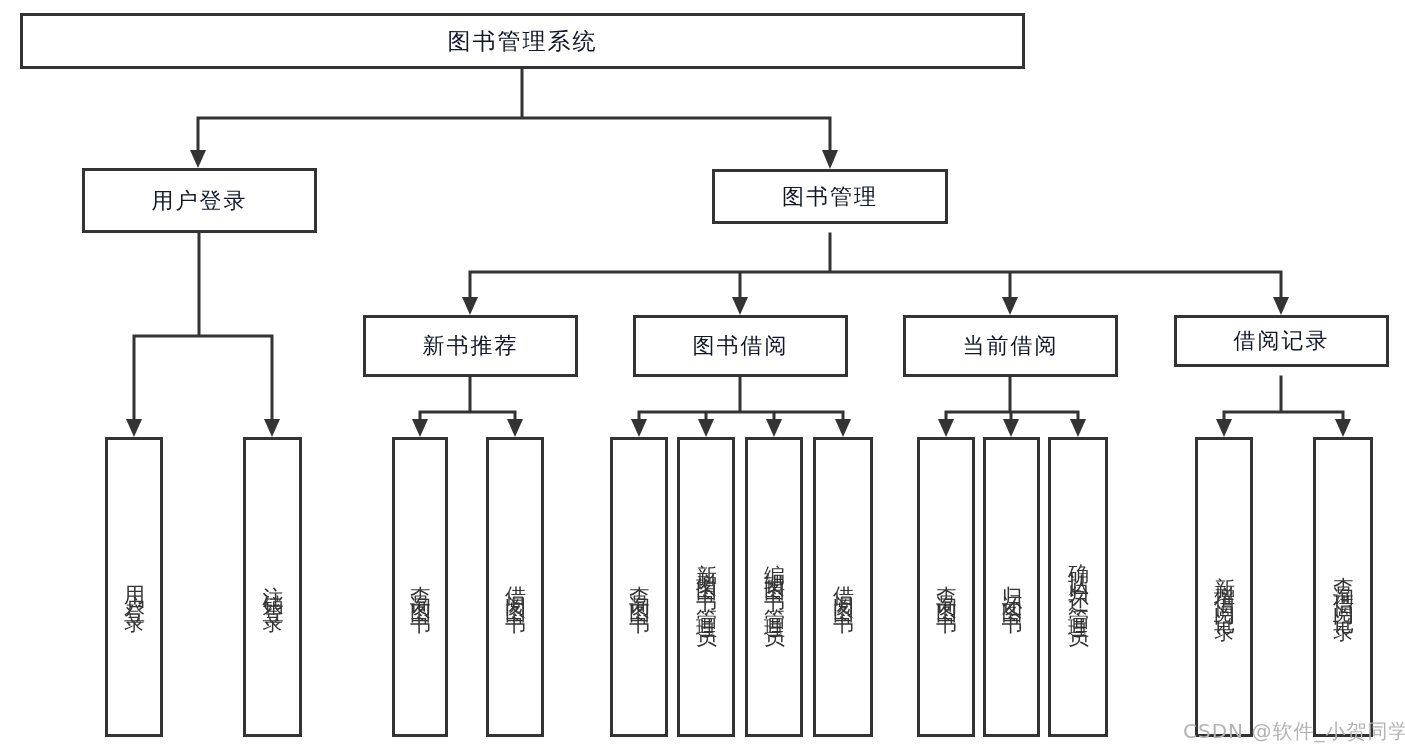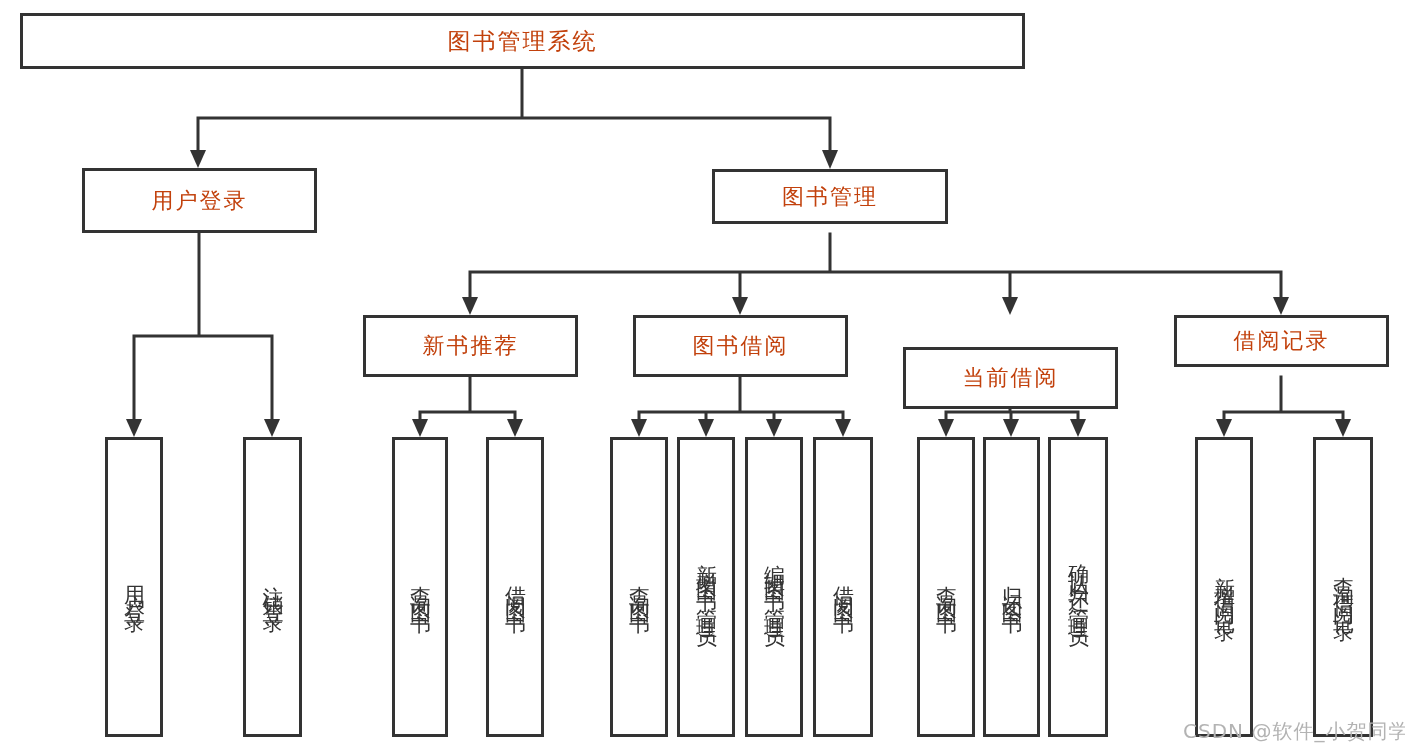--- a/index.html
+++ b/index.html
@@ -22,21 +22,21 @@
     height: 747px;
   }
   .hbox {
     position: absolute;
     box-sizing: border-box;
     border: 3px solid #333333;
     background: #ffffff;
     display: flex;
     align-items: center;
     justify-content: center;
-    color: #c2410c;
+    color: #0f172a;
     font-size: 22px;
     letter-spacing: 2px;
     white-space: nowrap;
   }
   .root {
     font-size: 23px;
   }
   .vbox {
     position: absolute;
     box-sizing: border-box;
@@ -109,21 +109,21 @@
     </g>
   </svg>
 
   <div class="hbox root" style="left:20px; top:13px; width:1005px; height:56px;">图书管理系统</div>
 
   <div class="hbox" style="left:82px; top:168px; width:235px; height:65px;">用户登录</div>
   <div class="hbox" style="left:712px; top:169px; width:236px; height:55px;">图书管理</div>
 
   <div class="hbox" style="left:363px; top:315px; width:215px; height:62px;">新书推荐</div>
   <div class="hbox" style="left:633px; top:315px; width:215px; height:62px;">图书借阅</div>
-  <div class="hbox" style="left:903px; top:315px; width:215px; height:62px;margin-top:32px;">当前借阅</div>
+  <div class="hbox" style="left:903px; top:315px; width:215px; height:62px;">当前借阅</div>
   <div class="hbox" style="left:1174px; top:315px; width:215px; height:52px;">借阅记录</div>
 
   <div class="vbox" style="left:105px; width:58px;">用户登录</div>
   <div class="vbox" style="left:243px; width:59px;">注销登录</div>
 
   <div class="vbox" style="left:392px; width:56px;">查询图书</div>
   <div class="vbox" style="left:486px; width:58px;">借阅图书</div>
 
   <div class="vbox" style="left:610px; width:58px;">查询图书</div>
   <div class="vbox" style="left:677px; width:58px;">新增图书（管理员）</div>

